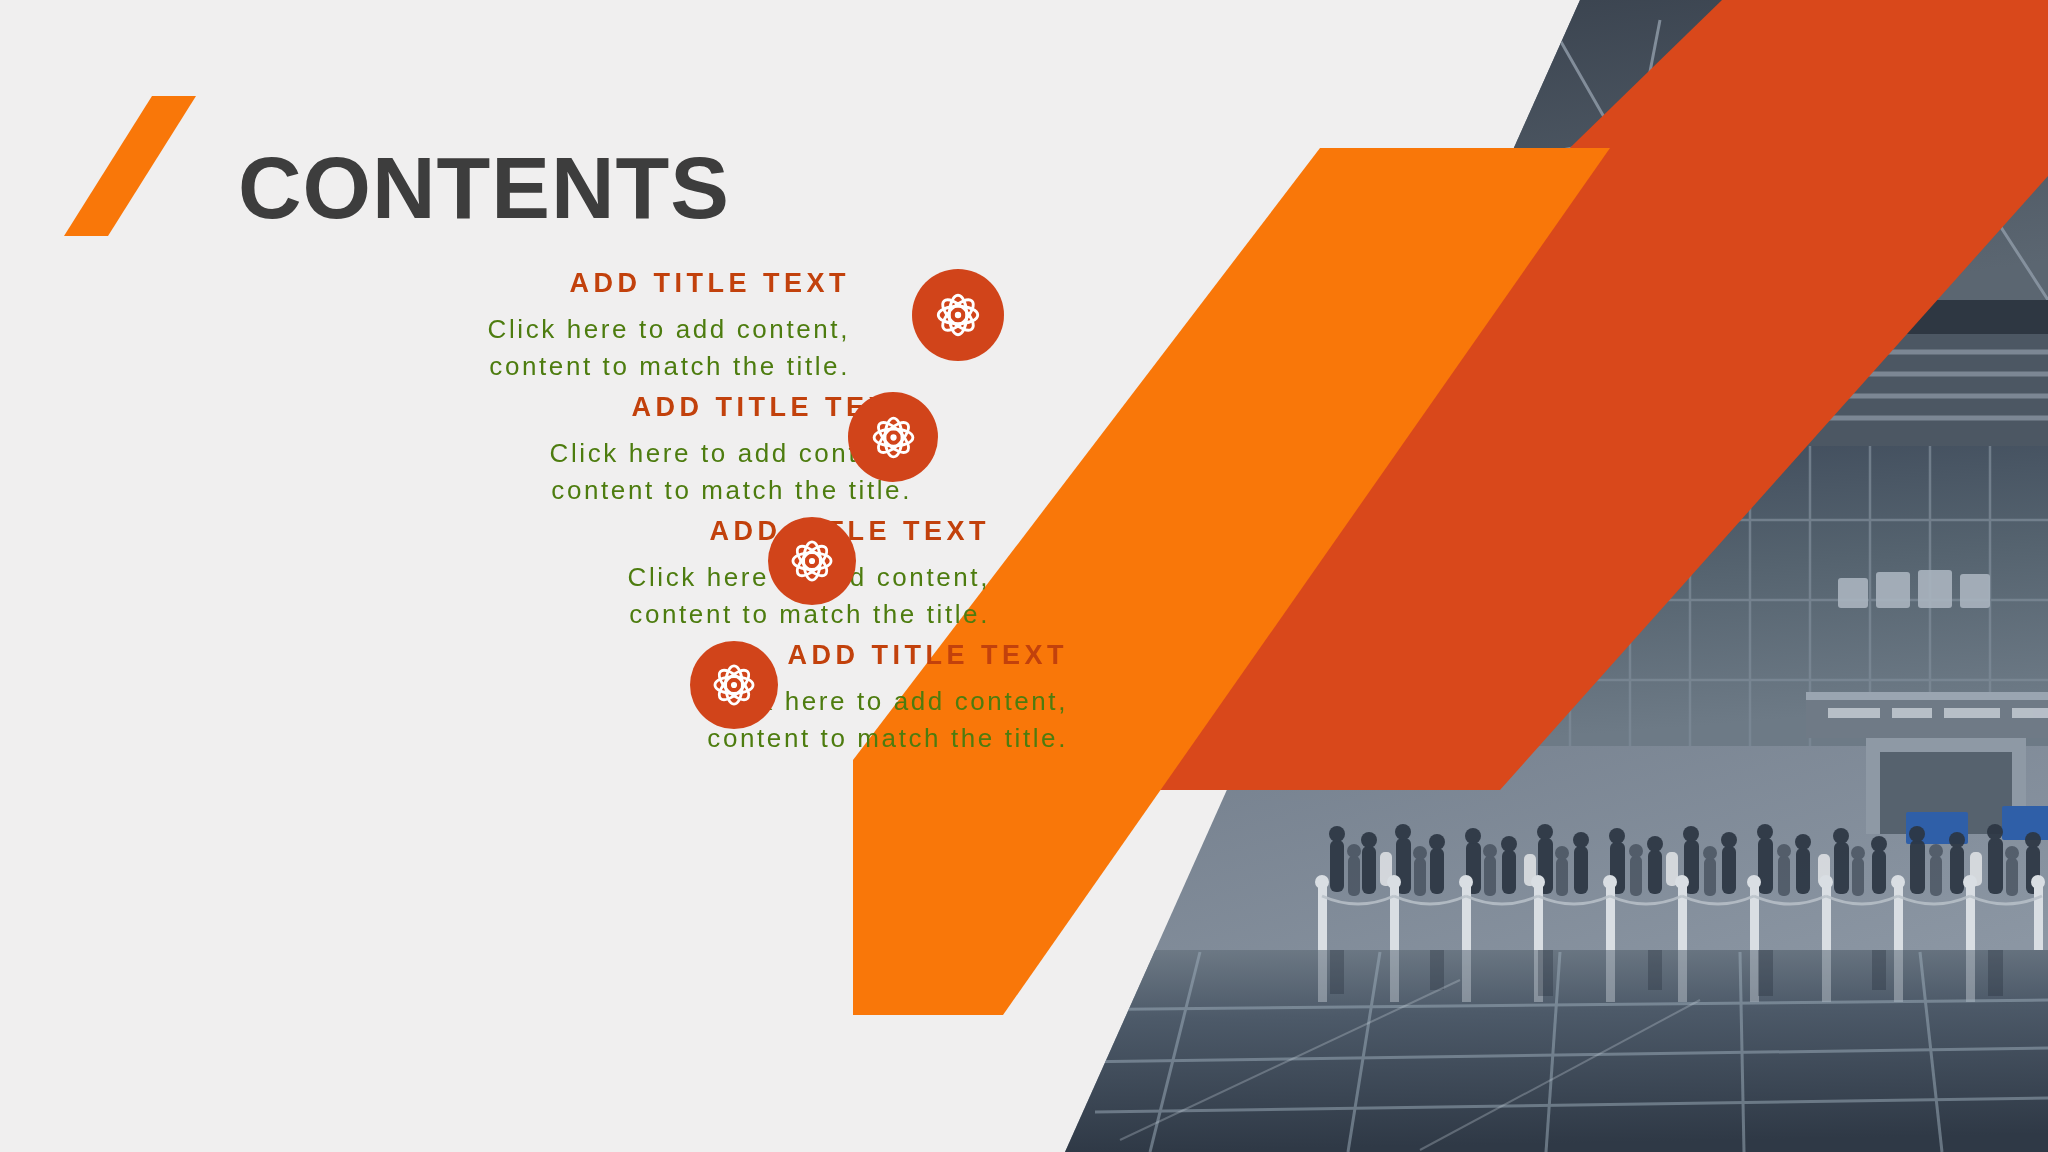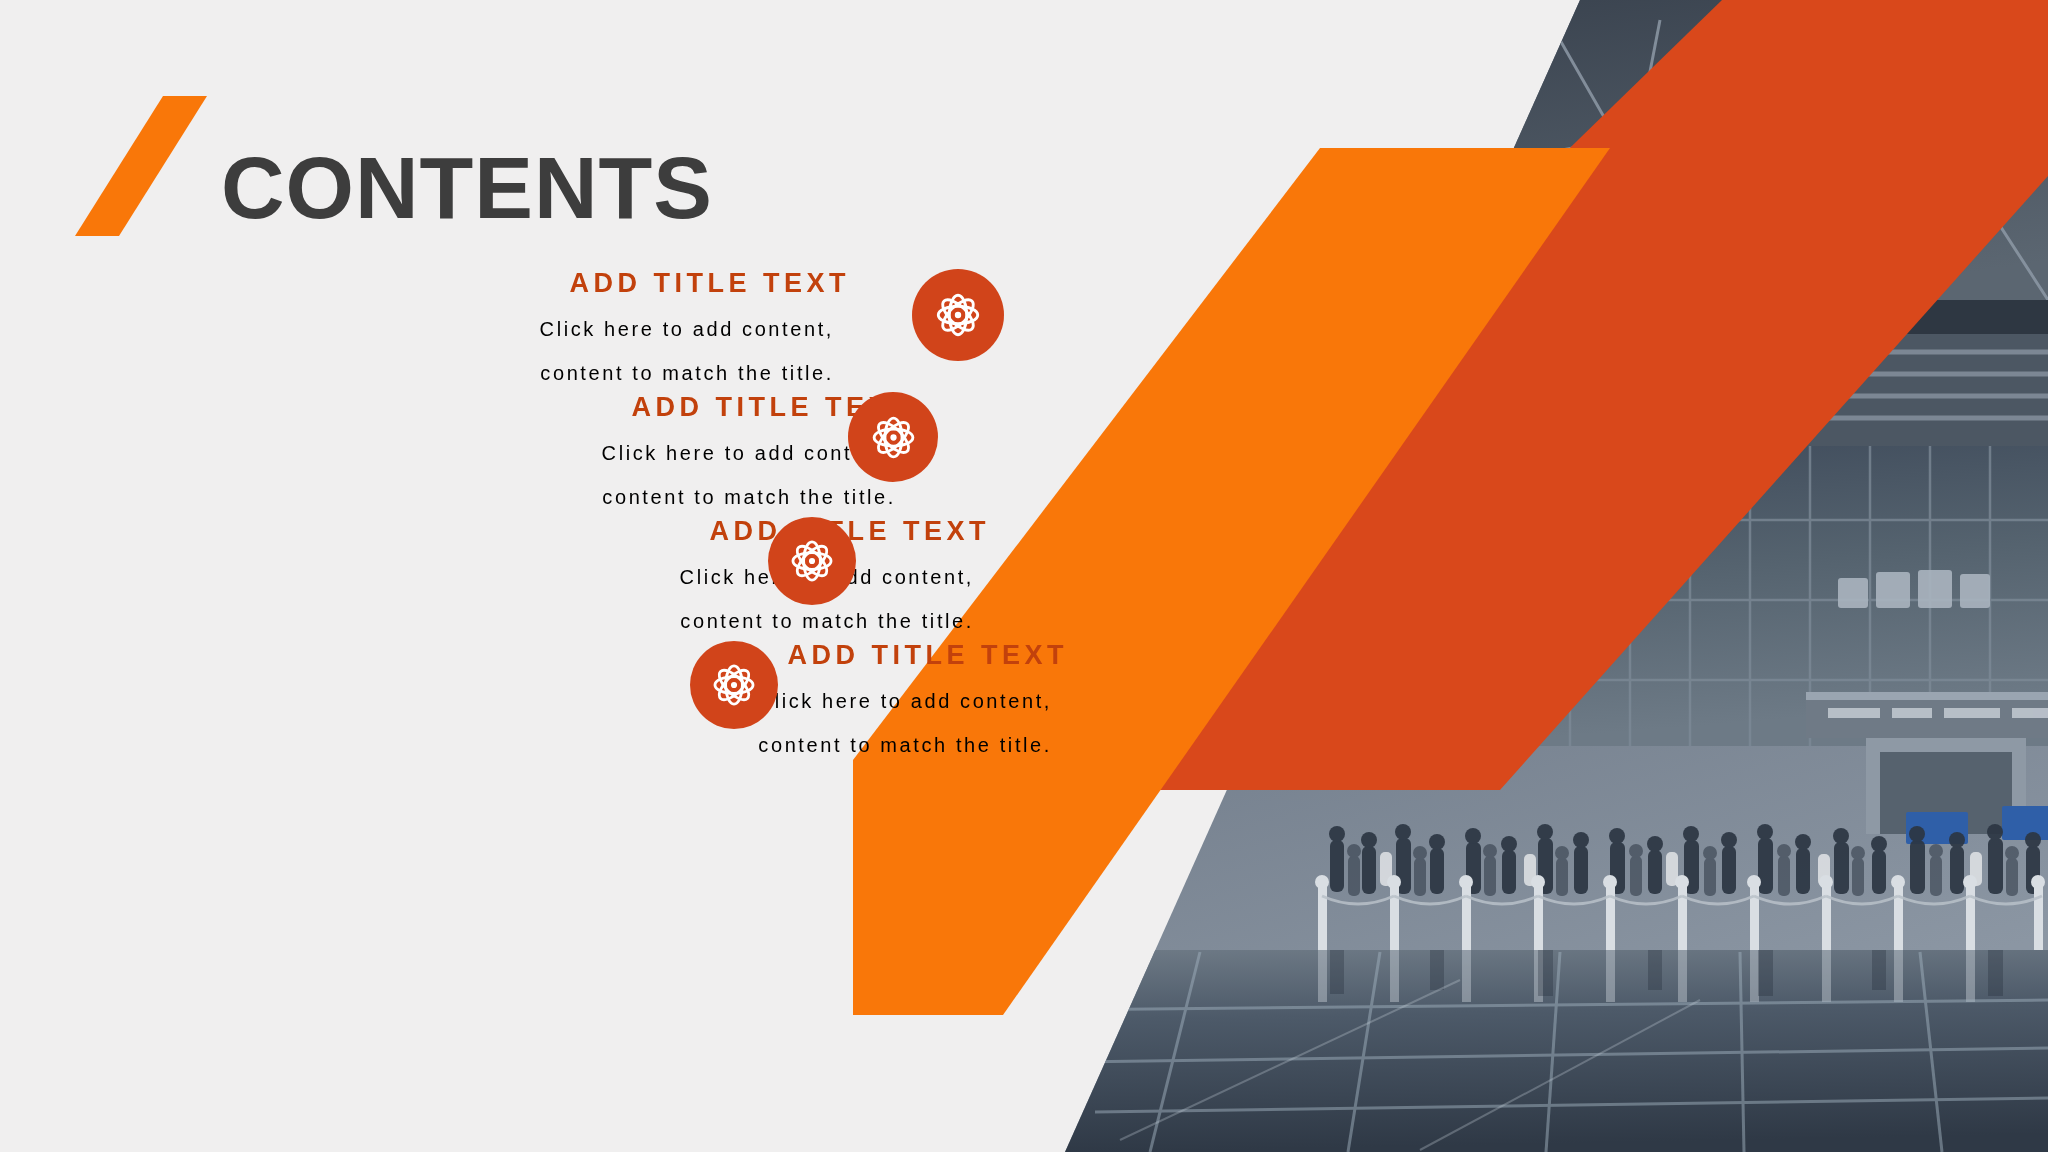--- a/index.html
+++ b/index.html
@@ -20,24 +20,25 @@
   .art-layer {
     position: absolute;
     inset: 0;
     pointer-events: none;
   }
   .art-svg { display: block; width: 2048px; height: 1152px; }
 
   
   .header {
     position: absolute;
-    left: 75px;
+    left: 64px;
     top: 96px;
     display: flex;
     align-items: flex-end;
+    gap: 28px;
   }
   .title-slash {
     width: 132px;
     height: 140px;
     flex: none;
     margin-right: 14px;
   }
   .page-title {
     font-size: 88px;
     font-weight: bold;
@@ -68,25 +69,25 @@
   }
   .item-title {
     font-size: 27px;
     font-weight: bold;
     color: #c2410c;
     letter-spacing: 4.5px;
     margin: 0 0 12px 0;
     white-space: nowrap;
   }
   .item-body {
-    font-size: 20px;
-    color: #000000;
+    font-size: 26px;
+    color: #4d7c0f;
     letter-spacing: 2.6px;
     line-height: 1.42;
-    margin: 16px;
+    margin: 0;
     white-space: nowrap;
   }
 
   
   .item-icon {
     position: absolute;
     border-radius: 50%;
     background: #d1441a;
     display: flex;
     align-items: center;

